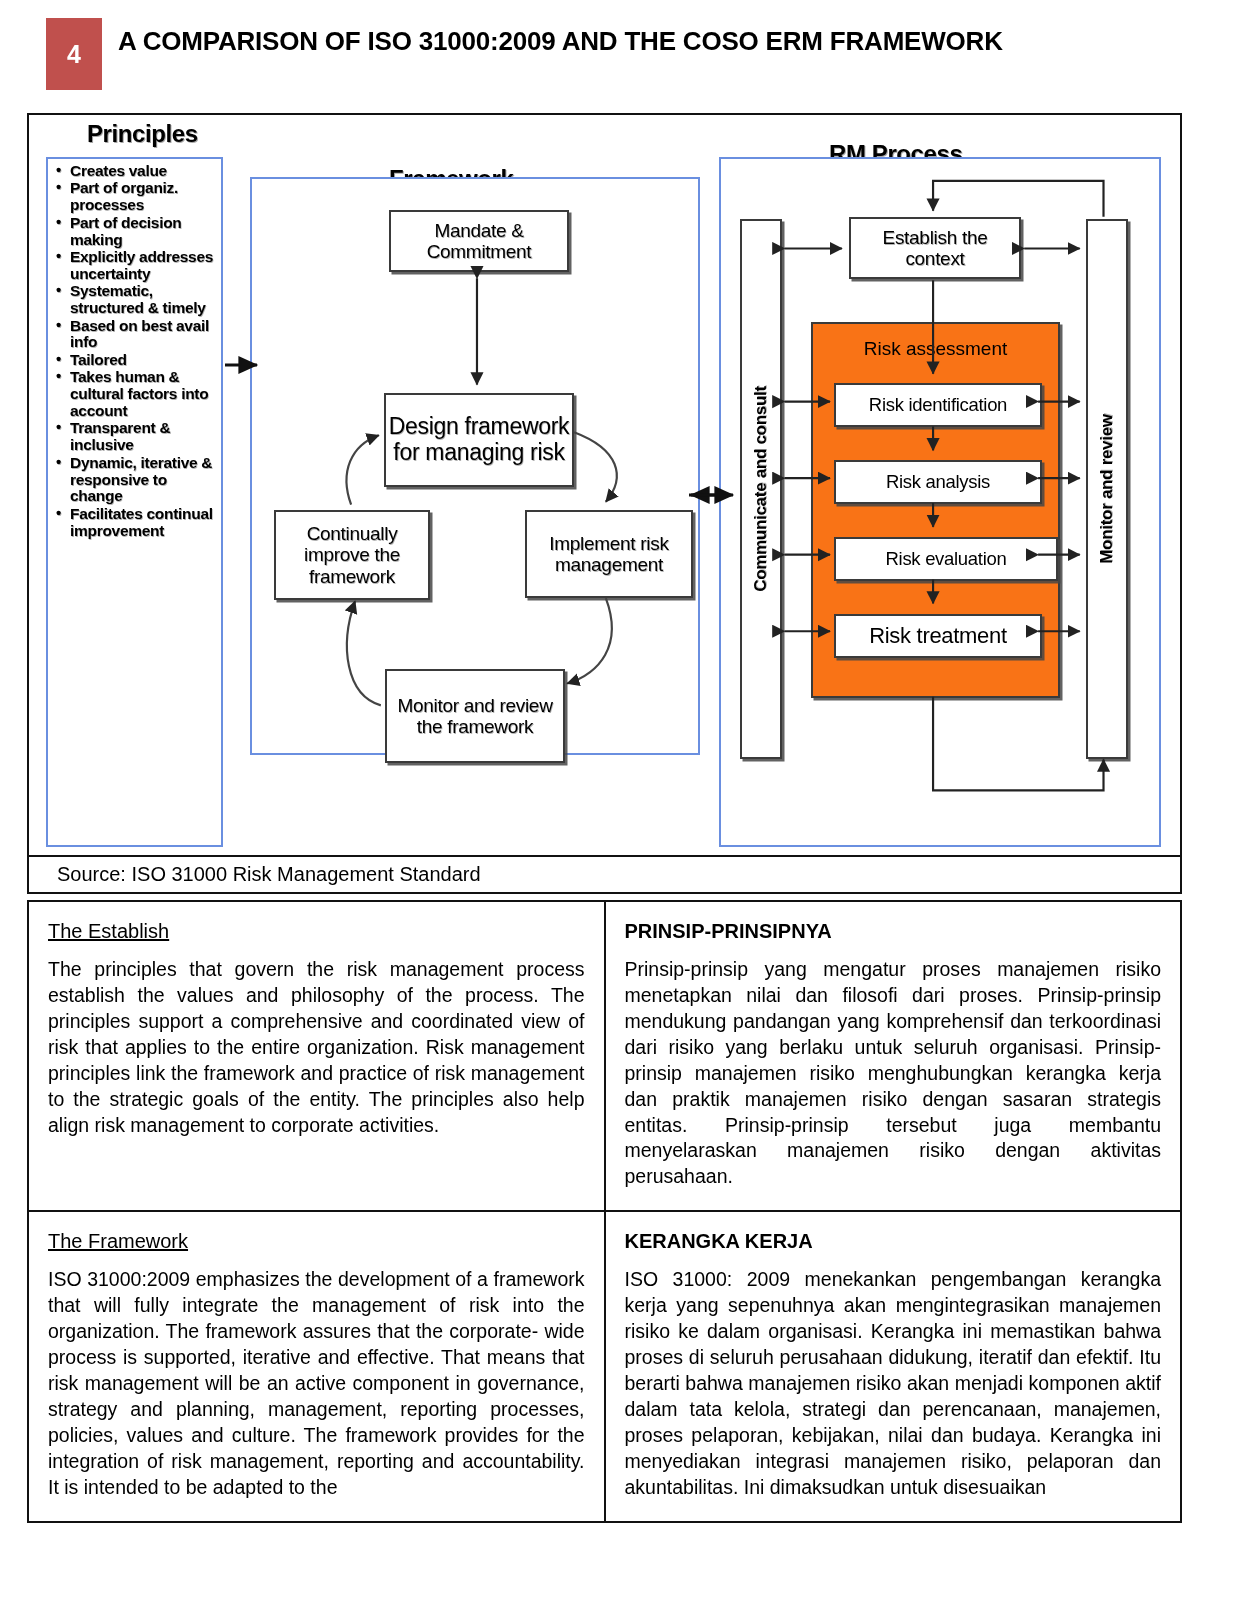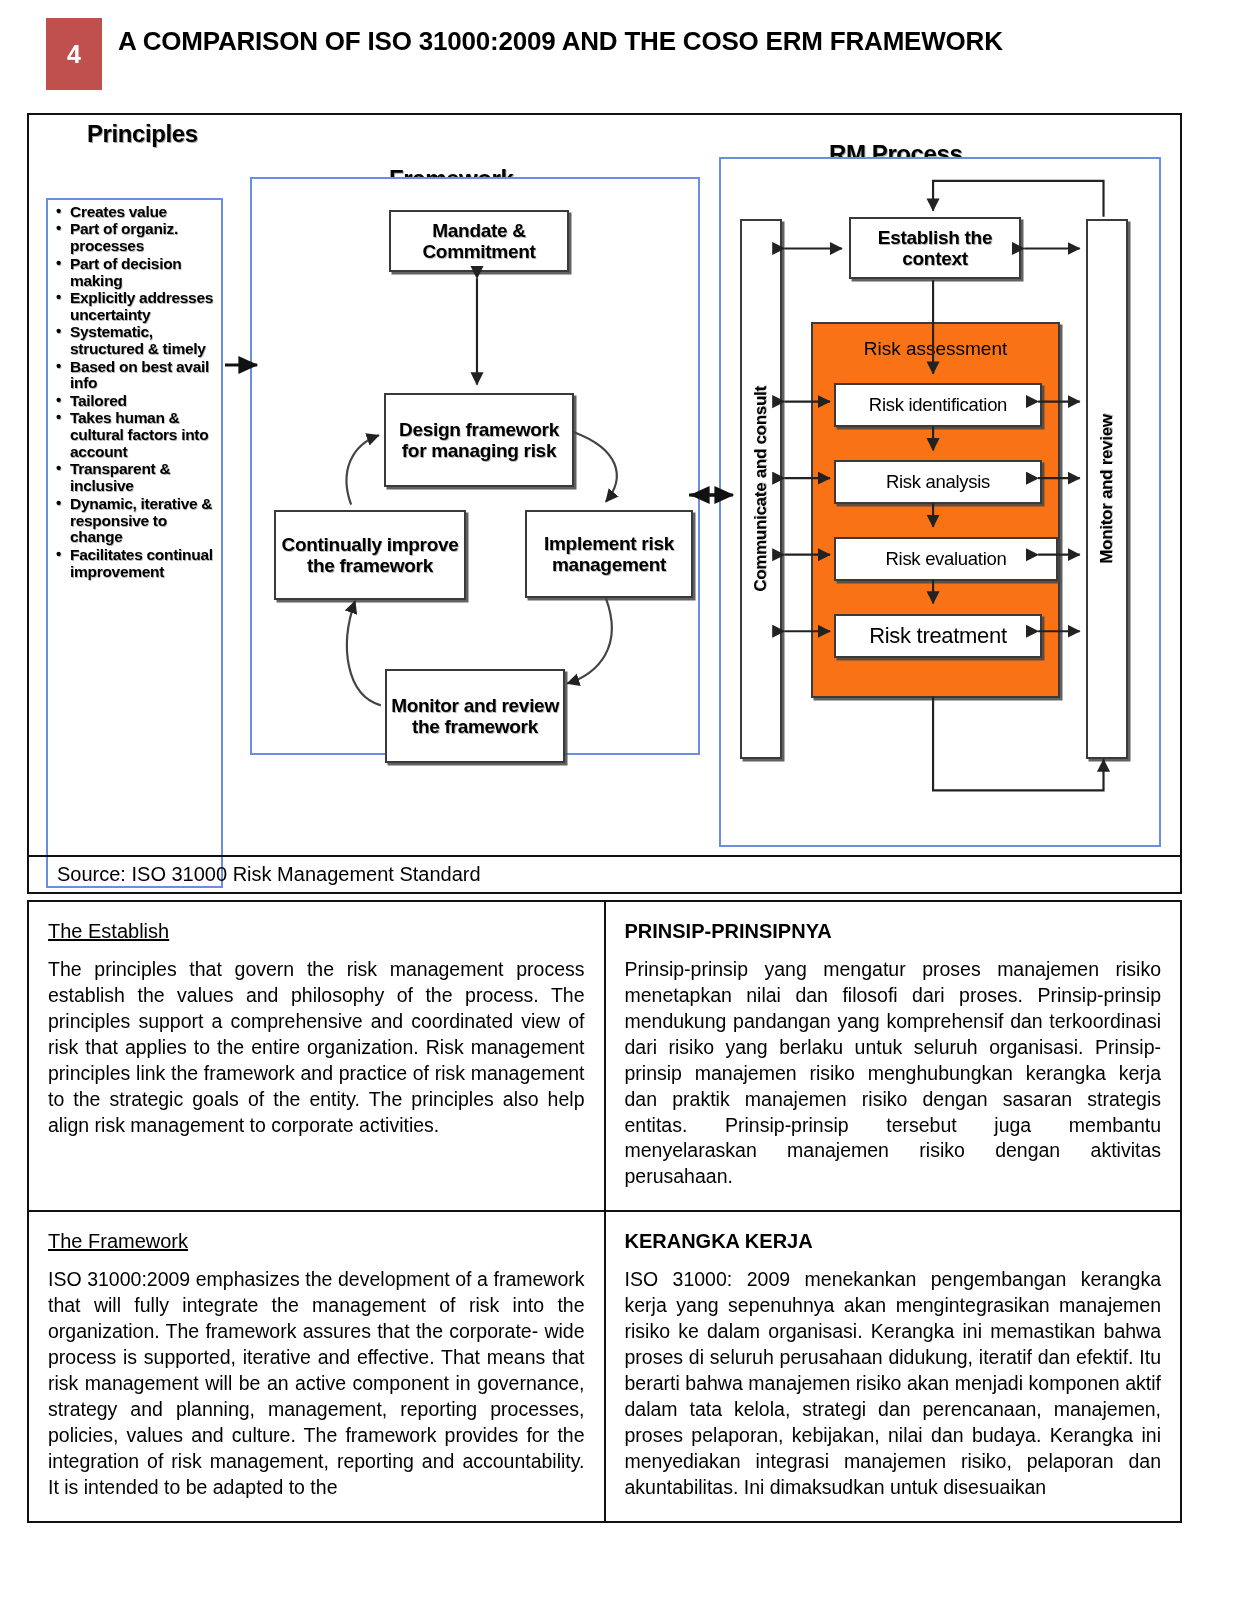--- a/index.html
+++ b/index.html
@@ -28,21 +28,21 @@
                    font-weight:bold;line-height:1.09;letter-spacing:-0.3px;
                    text-shadow:0.7px 0.7px 0 rgba(0,0,0,0.3);overflow:hidden;}
   .principles-list li{list-style:none;position:relative;padding-left:14px;margin-bottom:0.5px;}
   .principles-list li:before{content:"\2022";position:absolute;left:0;top:-1px;font-size:15px;}
   .principles-list ul{margin:0;padding:0;}
 
   
   .dbox{position:absolute;box-sizing:border-box;background:#fff;border:2px solid #3a3a3a;
         box-shadow:2.5px 2.5px 0 rgba(70,70,70,0.85);
         display:flex;align-items:center;justify-content:center;text-align:center;
-        font-weight:bold;line-height:1.12;letter-spacing:-0.3px;
+        font-weight:normal;line-height:1.12;letter-spacing:-0.3px;
         text-shadow:0.8px 0.8px 0 rgba(0,0,0,0.3);}
   .dbox.thin{font-weight:normal;text-shadow:none;}
 
   .vbar{position:absolute;box-sizing:border-box;background:#fff;border:2px solid #3a3a3a;
         box-shadow:2.5px 2.5px 0 rgba(70,70,70,0.85);}
   .vbar span{position:absolute;left:50%;top:50%;white-space:nowrap;
              transform:translate(-50%,-50%) rotate(-90deg);font-weight:bold;font-size:17px;
              letter-spacing:-0.3px;text-shadow:0.8px 0.8px 0 rgba(0,0,0,0.3);}
 
   .assess-area{position:absolute;box-sizing:border-box;background:#f97316;
@@ -74,46 +74,46 @@
     <div class="num-box">4</div>
     <div class="doc-title">A COMPARISON OF ISO 31000:2009 AND THE COSO ERM FRAMEWORK</div>
   </div>
 
   <div class="diagram-frame">
 
     <div class="colhead" style="left:58px;top:5px;">Principles</div>
     <div class="colhead" style="left:360px;top:5px;margin-top:45px;">Framework</div>
     <div class="colhead" style="left:800px;top:5px;margin-top:20px;">RM Process</div>
 
-    <div class="blue-panel" style="left:17px;top:42px;width:177px;height:690px;margin-top:41px;">
+    <div class="blue-panel" style="left:17px;top:42px;width:177px;height:690px;">
       <div class="principles-list">
         <ul id="principles-ul">
             <li>Creates value</li>
             <li>Part of organiz. processes</li>
             <li>Part of decision making</li>
             <li>Explicitly addresses uncertainty</li>
             <li>Systematic, structured &amp; timely</li>
             <li>Based on best avail info</li>
             <li>Tailored</li>
             <li>Takes human &amp; cultural factors into account</li>
             <li>Transparent &amp; inclusive</li>
             <li>Dynamic, iterative &amp; responsive to change</li>
             <li>Facilitates continual improvement</li>
           </ul>
       </div>
     </div>
 
     <div class="blue-panel" style="left:221px;top:62px;width:450px;height:578px;">
       <div class="dbox" style="left:137px;top:31px;width:180px;height:62px;font-size:19px;">Mandate &amp; Commitment</div>
 
-      <div class="dbox" style="left:132px;top:214px;width:190px;height:94px;font-size:19px;">Design framework for managing risk</div>
+      <div class="dbox" style="left:132px;top:214px;width:190px;height:94px;font-size:23px;">Design framework for managing risk</div>
 
       <div class="dbox" style="left:273px;top:331px;width:168px;height:88px;font-size:19px;">Implement risk management</div>
 
-      <div class="dbox" style="left:22px;top:331px;width:192px;height:90px;font-size:19px;">Continually improve the framework</div>
+      <div class="dbox" style="left:22px;top:331px;width:156px;height:90px;font-size:19px;">Continually improve the framework</div>
 
       <div class="dbox" style="left:133px;top:490px;width:180px;height:94px;font-size:19px;">Monitor and review the framework</div>
 
       <svg class="arrows" viewBox="0 0 450 578" preserveAspectRatio="none">
         <defs>
           <marker id="ah" markerWidth="7" markerHeight="7" refX="5.6" refY="3" orient="auto">
             <path d="M0,0 L6,3 L0,6 z" fill="#222"></path>
           </marker>
         </defs>
 

